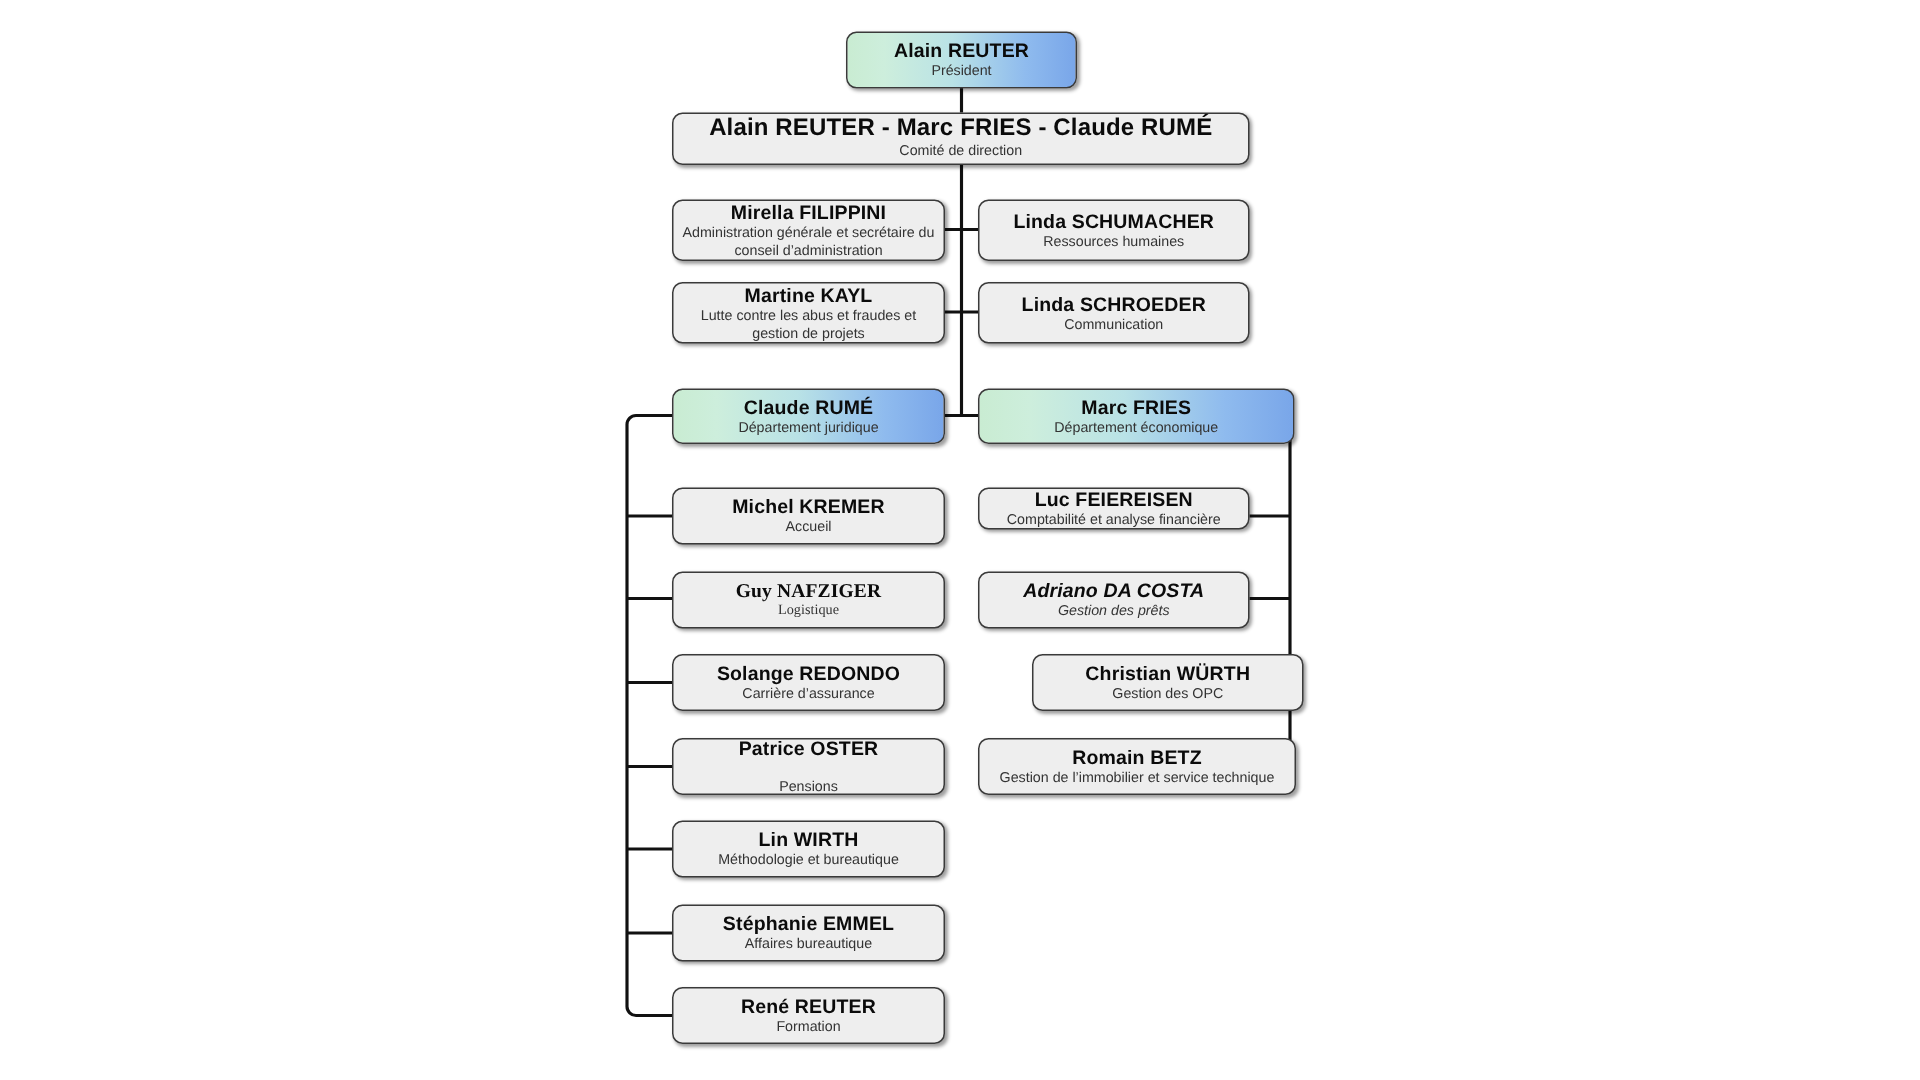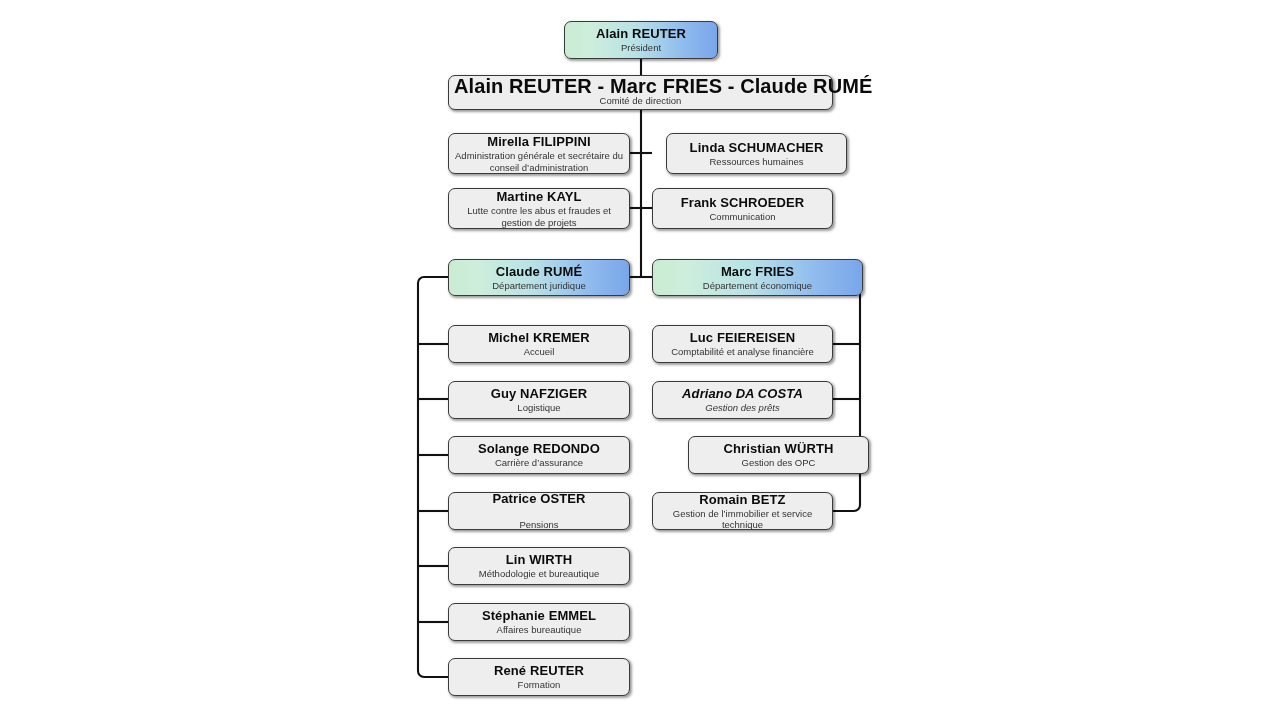--- a/index.html
+++ b/index.html
@@ -59,21 +59,21 @@
     letter-spacing: 0.1px;
     white-space: nowrap;
   }
   .node .rl {
     font-size: 9.5px;
     font-weight: normal;
     color: #333333;
     line-height: 11.5px;
     margin-top: 1px;
   }
-  .node.wide .nm { font-size: 20px; line-height: 16px; }
+  .node.wide .nm { font-size: 16px; line-height: 16px; }
 </style>
 </head>
 <body>
 
 <div id="chart">
 
   <svg id="connectors" viewBox="0 0 1280 720" width="1280" height="720" xmlns="http://www.w3.org/2000/svg">
     <g fill="none" stroke="#111111" stroke-width="2.1" stroke-linecap="butt">
 
       <path d="M641,58 L641,75"></path>
@@ -116,46 +116,46 @@
   <div class="node" style="left:448px; top:133px; width:182px; height:41px;">
     <div class="nm">Mirella FILIPPINI</div>
     <div class="rl">Administration générale et secrétaire du conseil d’administration</div>
   </div>
 
   <div class="node" style="left:448px; top:188px; width:182px; height:41px;">
     <div class="nm">Martine KAYL</div>
     <div class="rl">Lutte contre les abus et fraudes et gestion de projets</div>
   </div>
 
-  <div class="node" style="left:652px; top:133px; width:181px; height:41px;margin-left:14px;">
+  <div class="node" style="left:652px; top:133px; width:181px; height:41px;">
     <div class="nm">Linda SCHUMACHER</div>
     <div class="rl">Ressources humaines</div>
   </div>
 
   <div class="node" style="left:652px; top:188px; width:181px; height:41px;">
-    <div class="nm">Frank SCHROEDER</div>
+    <div class="nm">Linda SCHROEDER</div>
     <div class="rl">Communication</div>
   </div>
 
   <div class="node accent" style="left:448px; top:259px; width:182px; height:37px;">
     <div class="nm">Claude RUMÉ</div>
     <div class="rl">Département juridique</div>
   </div>
 
   <div class="node accent" style="left:652px; top:259px; width:211px; height:37px;">
     <div class="nm">Marc FRIES</div>
     <div class="rl">Département économique</div>
   </div>
 
   <div class="node" style="left:448px; top:325px; width:182px; height:38px;">
     <div class="nm">Michel KREMER</div>
     <div class="rl">Accueil</div>
   </div>
 
-  <div class="node" style="left:448px; top:381px; width:182px; height:38px;">
+  <div class="node" style="left:448px; top:381px; width:182px; height:38px;font-family:Liberation Serif, serif;">
     <div class="nm">Guy NAFZIGER</div>
     <div class="rl">Logistique</div>
   </div>
 
   <div class="node" style="left:448px; top:436px; width:182px; height:38px;">
     <div class="nm">Solange REDONDO</div>
     <div class="rl">Carrière d’assurance</div>
   </div>
 
   <div class="node" style="left:448px; top:492px; width:182px; height:38px;gap:12px;">
@@ -171,33 +171,33 @@
   <div class="node" style="left:448px; top:603px; width:182px; height:38px;">
     <div class="nm">Stéphanie EMMEL</div>
     <div class="rl">Affaires bureautique</div>
   </div>
 
   <div class="node" style="left:448px; top:658px; width:182px; height:38px;">
     <div class="nm">René REUTER</div>
     <div class="rl">Formation</div>
   </div>
 
-  <div class="node" style="left:652px; top:325px; width:181px; height:38px;">
+  <div class="node" style="left:652px; top:325px; width:181px; height:28px;">
     <div class="nm">Luc FEIEREISEN</div>
     <div class="rl">Comptabilité et analyse financière</div>
   </div>
 
   <div class="node" style="left:652px; top:381px; width:181px; height:38px;font-style:italic;">
     <div class="nm">Adriano DA COSTA</div>
     <div class="rl">Gestion des prêts</div>
   </div>
 
   <div class="node" style="left:652px; top:436px; width:181px; height:38px;margin-left:36px;">
     <div class="nm">Christian WÜRTH</div>
     <div class="rl">Gestion des OPC</div>
   </div>
 
-  <div class="node" style="left:652px; top:492px; width:181px; height:38px;">
+  <div class="node" style="left:652px; top:492px; width:212px; height:38px;">
     <div class="nm">Romain BETZ</div>
     <div class="rl">Gestion de l’immobilier et service technique</div>
   </div>
 
 </div>
 
 </body></html>

